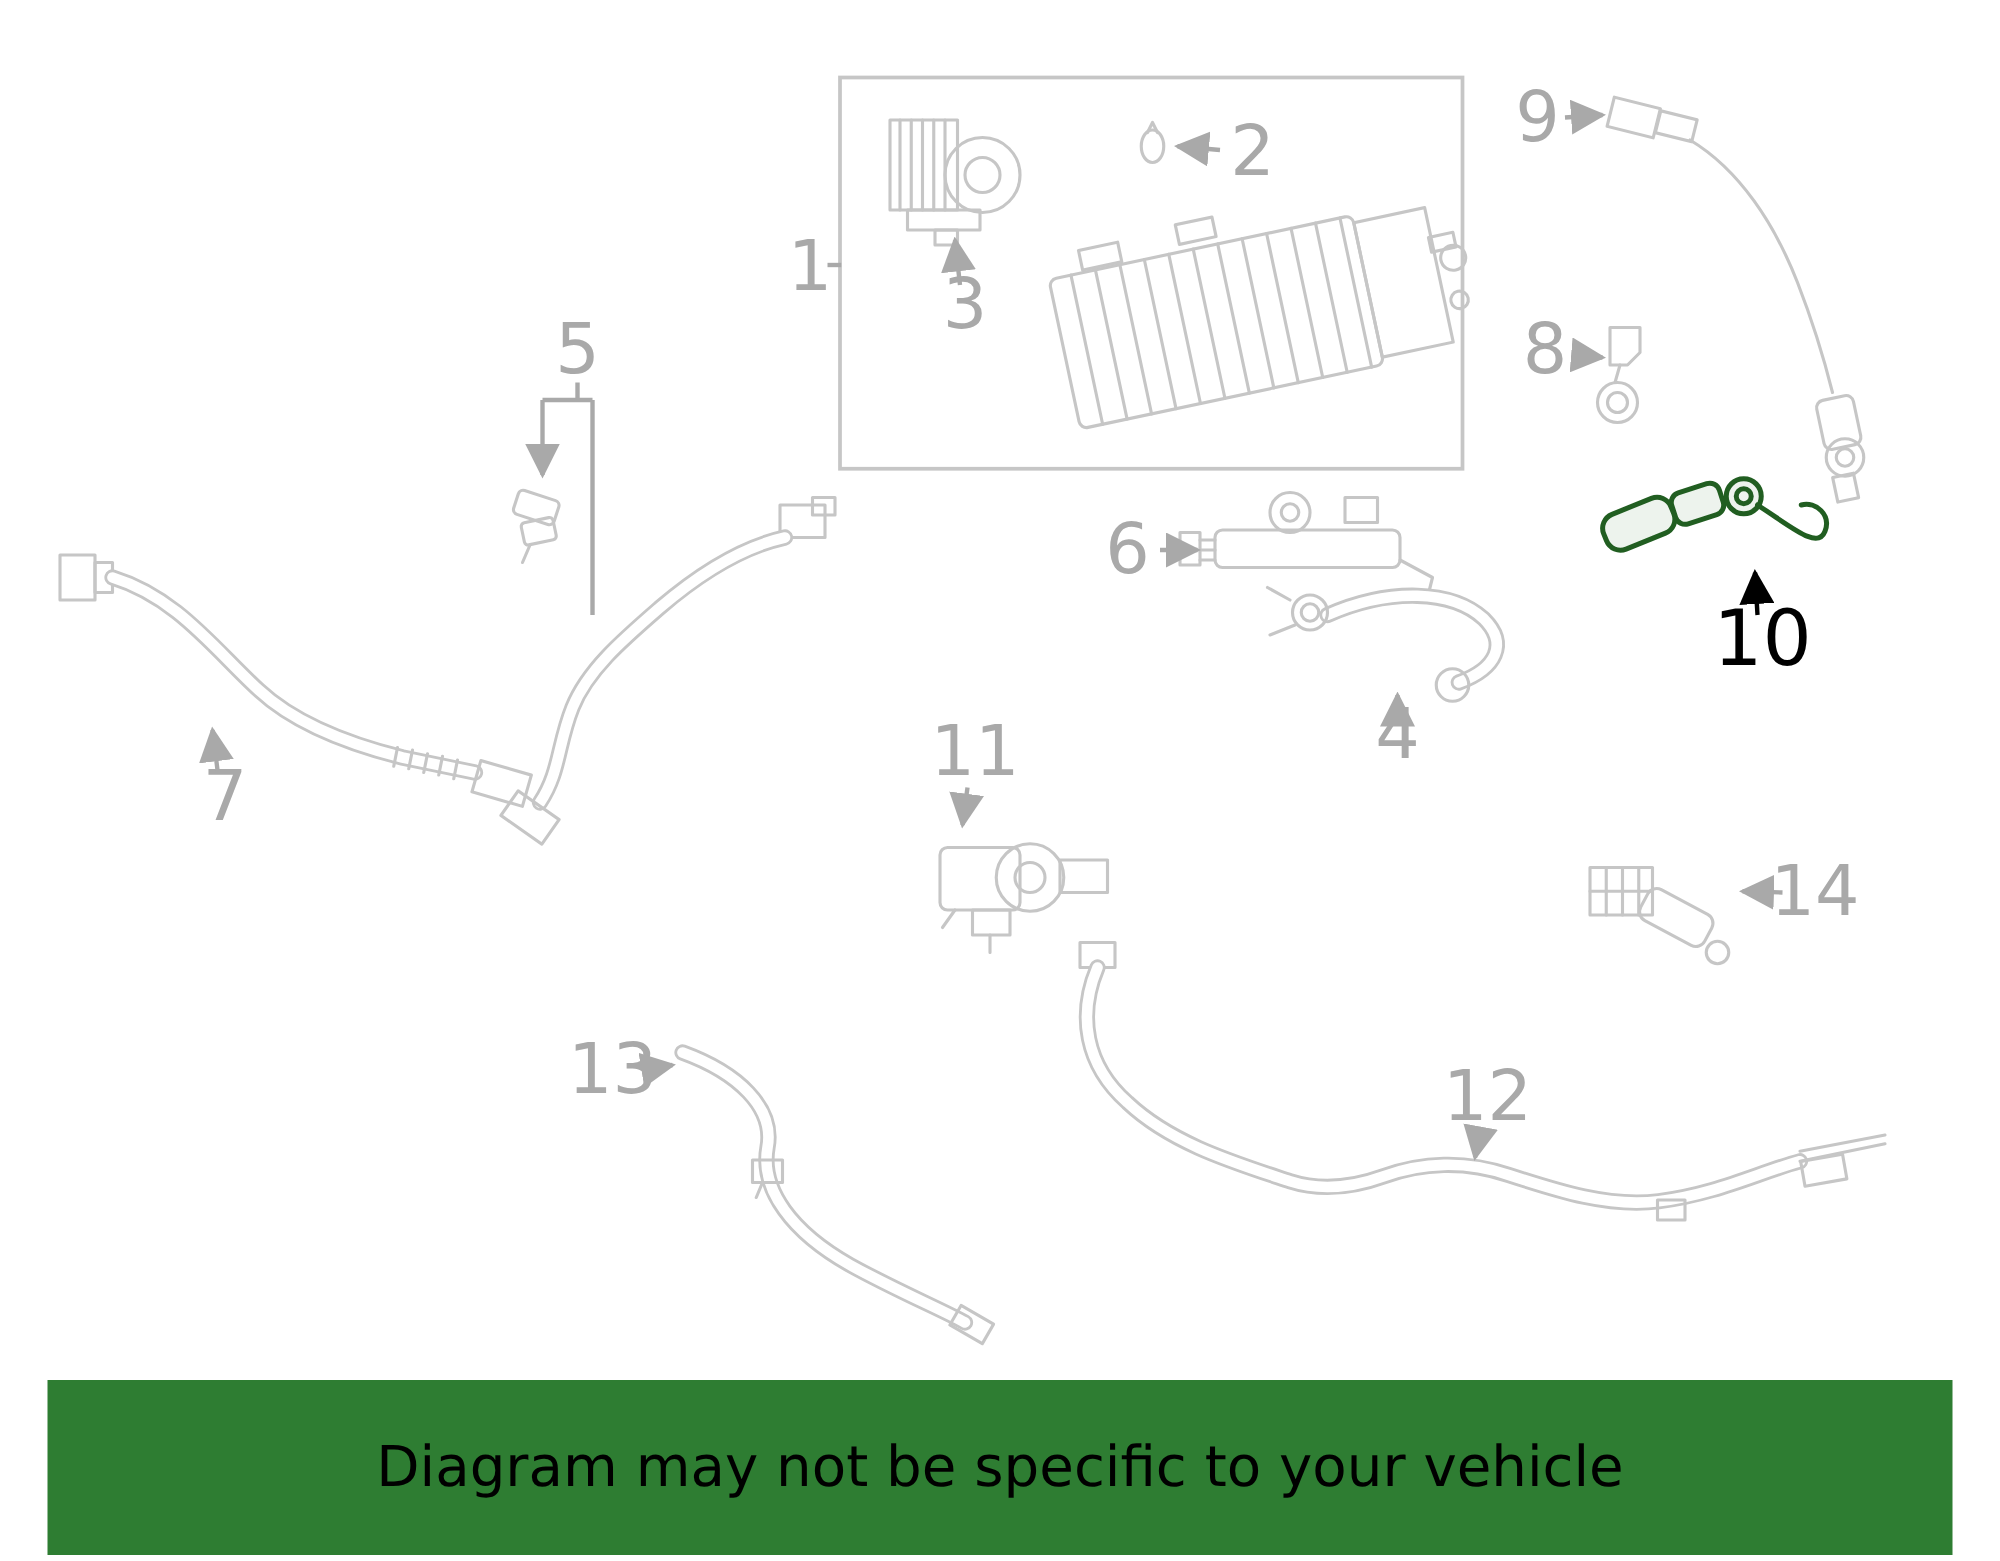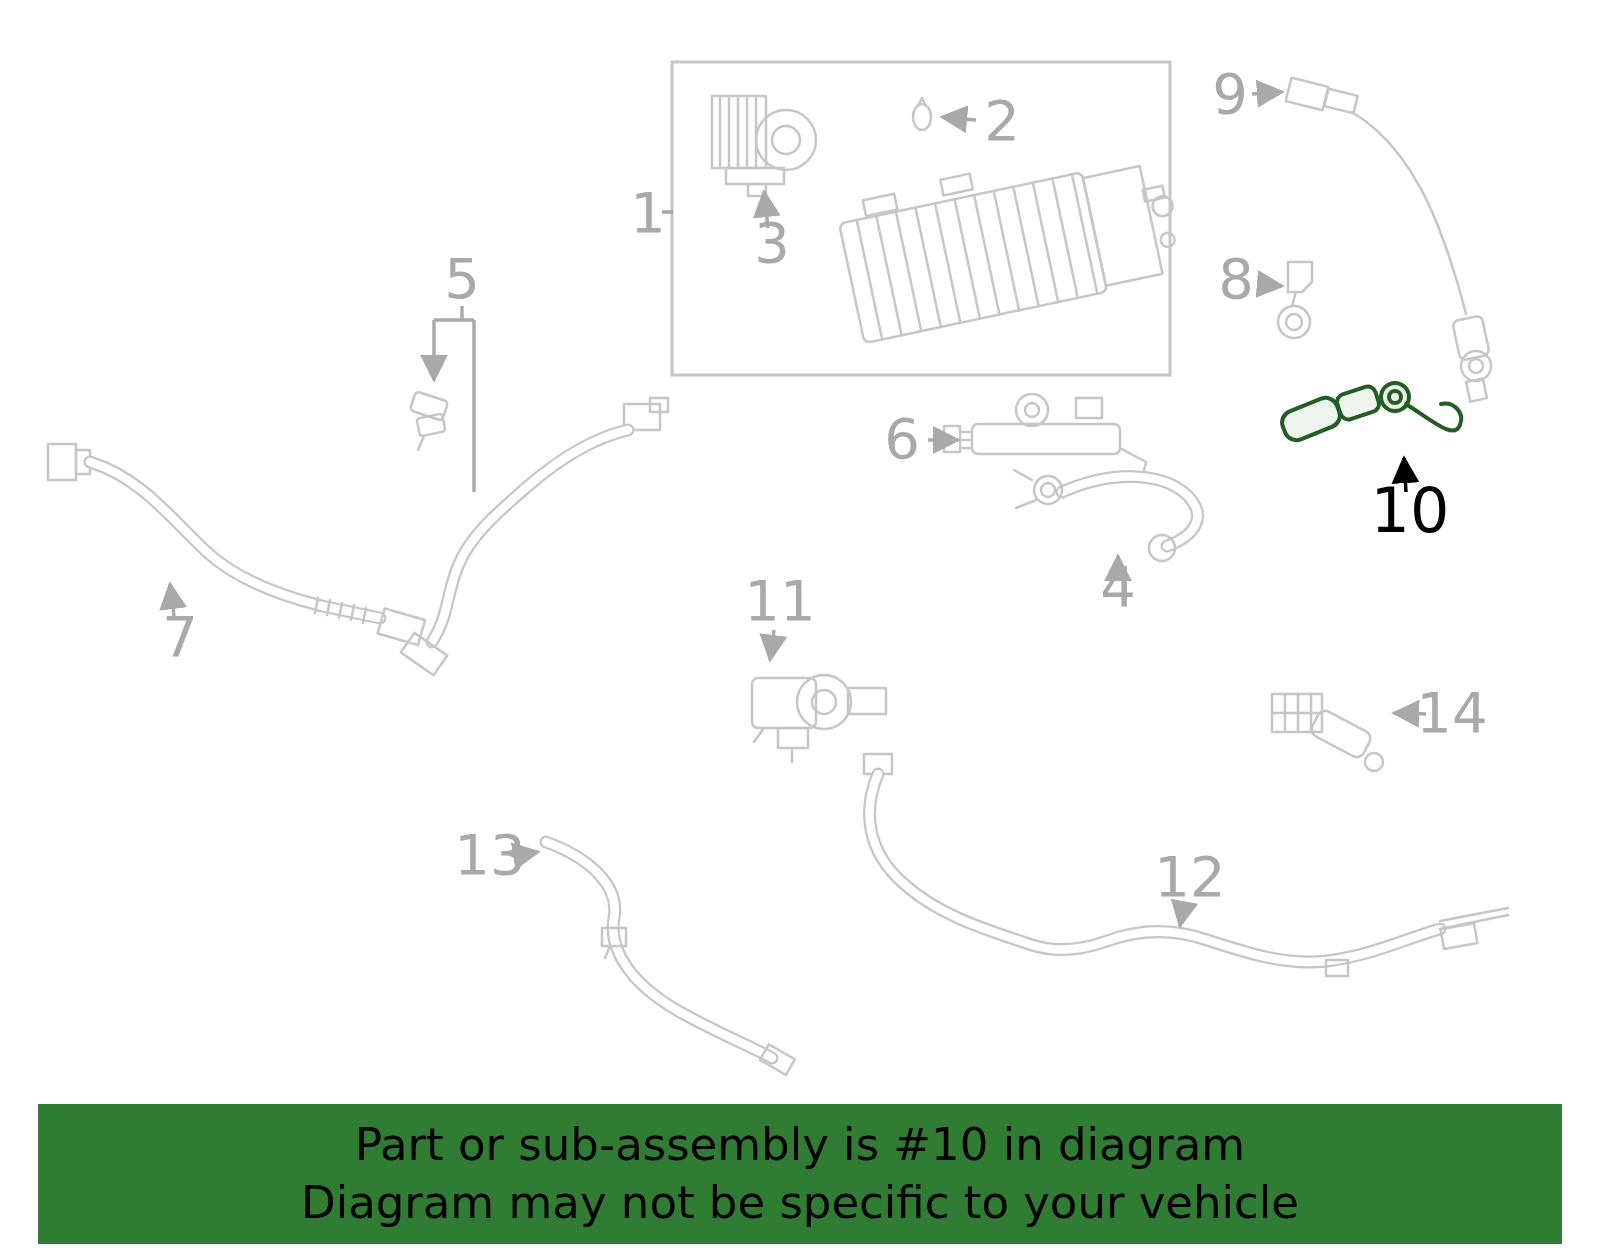--- a/index.html
+++ b/index.html
@@ -243,16 +243,15 @@
       <text x="490" y="874" text-anchor="middle">13</text>
       <path class="lead" d="M514,856 L538,852" marker-end="url(#arrG)"></path>
     </g>
     <g class="callout">
       <text x="1452" y="732" text-anchor="middle">14</text>
       <path class="lead" d="M1426,714 L1394,713" marker-end="url(#arrG)"></path>
     </g>
   </svg>
 
   <div class="banner">
-    <div>Part or sub-assembly is #10 in diagram</div>
     <div>Diagram may not be specific to your vehicle</div>
   </div>
 </div>
 
 </body></html>

